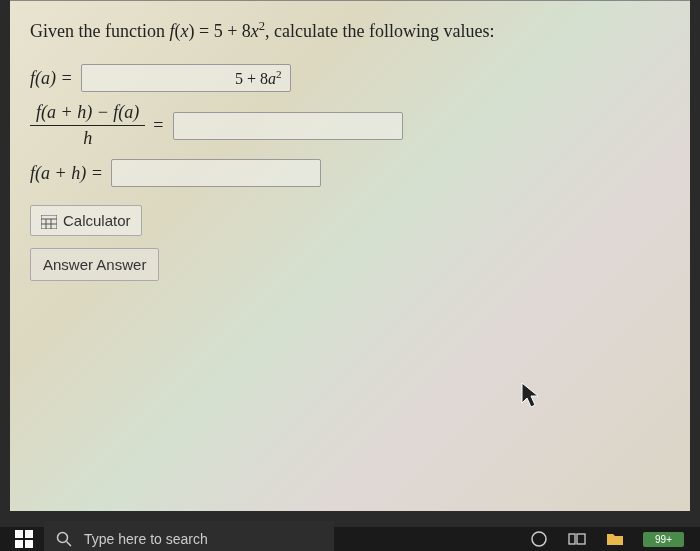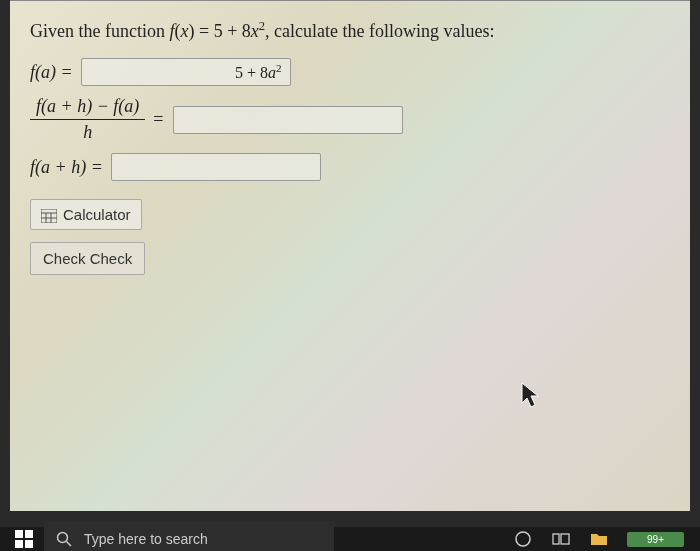--- a/index.html
+++ b/index.html
@@ -21,21 +21,21 @@
       left: 10px;
       right: 10px;
       bottom: 40px;
       background: linear-gradient(135deg, #e8e4d0 0%, #ddd8c0 30%, #d5e0d0 50%, #e0d8d5 70%, #dad5c5 100%);
       padding: 18px 20px;
       border-top: 1px solid #888;
     }
     .question-text {
       font-size: 18px;
       color: #222;
-      margin-bottom: 16px;
+      margin-bottom: 22px;
       font-family: 'Times New Roman', serif;
     }
     .row {
       display: flex;
       align-items: center;
       margin-bottom: 10px;
       font-size: 18px;
       color: #222;
       text-align: right;
     }
@@ -169,21 +169,21 @@
       width: 20px;
       height: 20px;
       display: flex;
       align-items: center;
       justify-content: center;
     }
     .badge {
       background: #4a8a4a;
       color: #fff;
       font-size: 10px;
-      padding: 2px 20px;
+      padding: 2px 12px;
       border-radius: 2px;
       font-family: Arial, sans-serif;
     }
     sup {
       font-size: 0.7em;
     }
   </style>
 </head>
 <body>
 
@@ -222,21 +222,21 @@
           <line x1="5" y1="4" x2="5" y2="14" stroke="#555" stroke-width="1"></line>
           <line x1="10" y1="4" x2="10" y2="14" stroke="#555" stroke-width="1"></line>
         </svg>
       </span>
       <span>Calculator</span>
     </button>
   </div>
 
   <div>
     <button class="check-button">
-      <span>Check Check</span>
+      <span>Answer Answer</span>
     </button>
   </div>
 
   <div class="cursor-arrow">
     <svg viewBox="0 0 24 28">
       <path d="M2 2 L2 22 L7 17 L11 26 L15 24 L11 15 L18 15 Z" fill="#222" stroke="#fff" stroke-width="1"></path>
     </svg>
   </div>
 
 </div>

